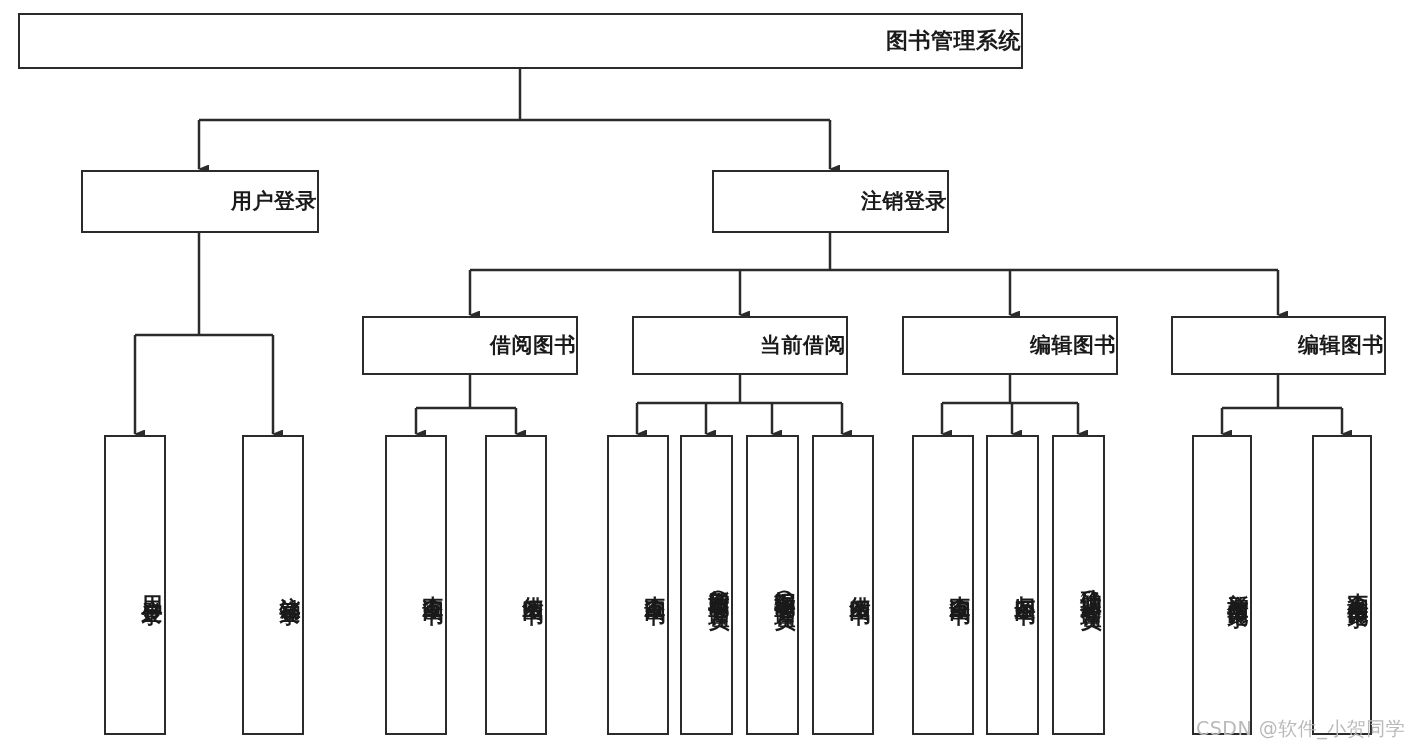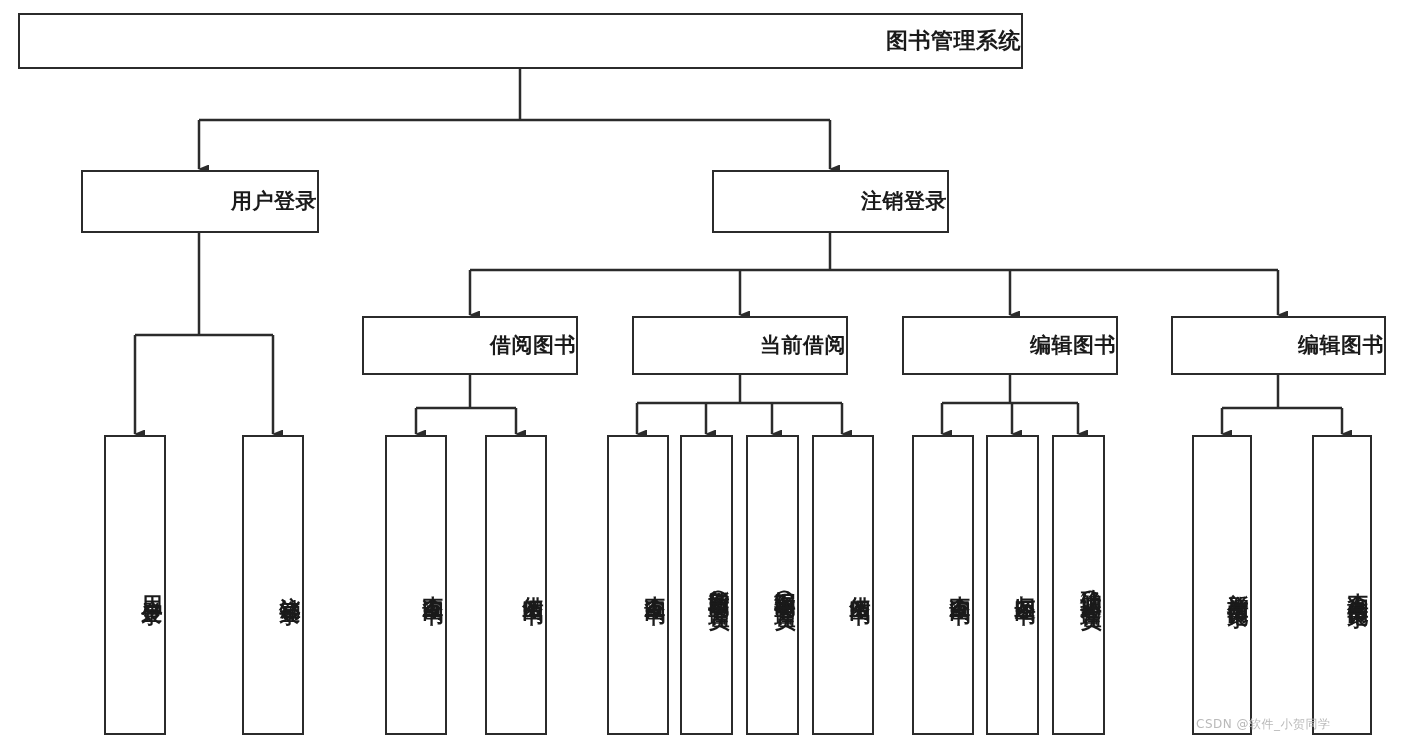--- a/index.html
+++ b/index.html
@@ -53,21 +53,21 @@
     text-orientation: upright;
     font-size: 21px;
     letter-spacing: 3px;
   }
   .node.root .label {
     font-size: 22px;
   }
   .watermark {
     position: absolute;
     color: #b9b9b9;
-    font-size: 12px;
+    font-size: 19px;
     letter-spacing: 0.5px;
     white-space: nowrap;
     user-select: none;
   }
 </style>
 </head>
 <body>
 
 <div id="diagram-root">
 

